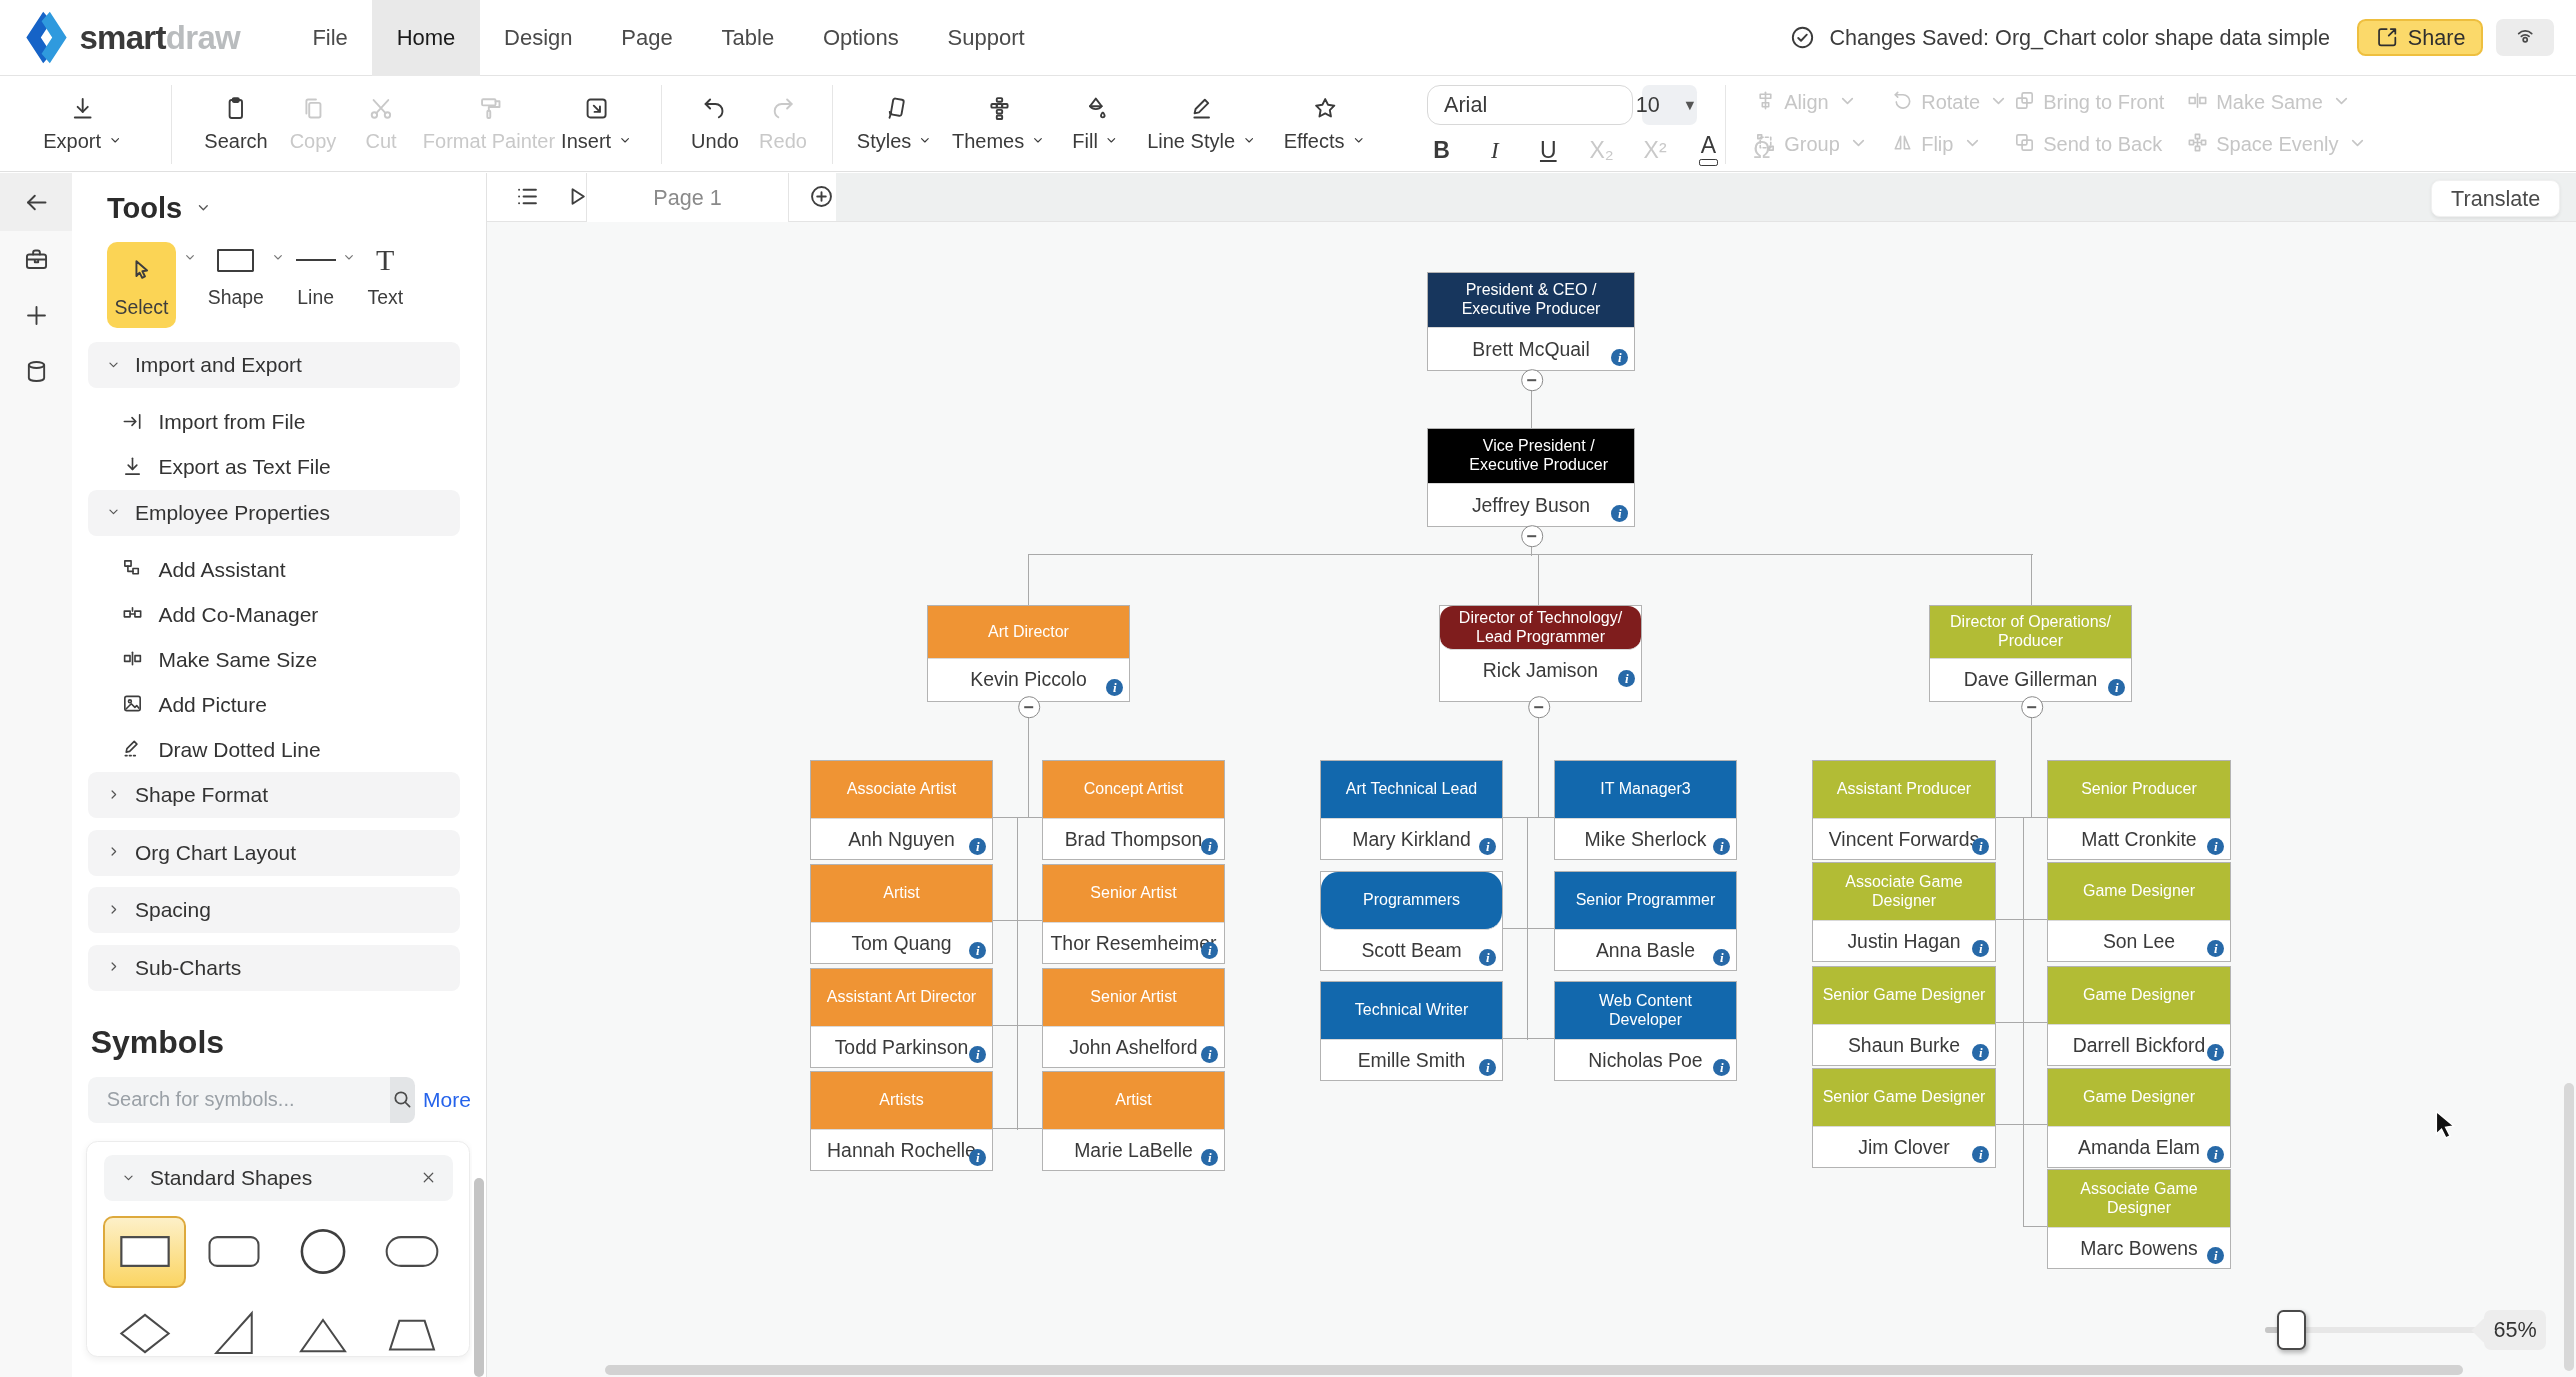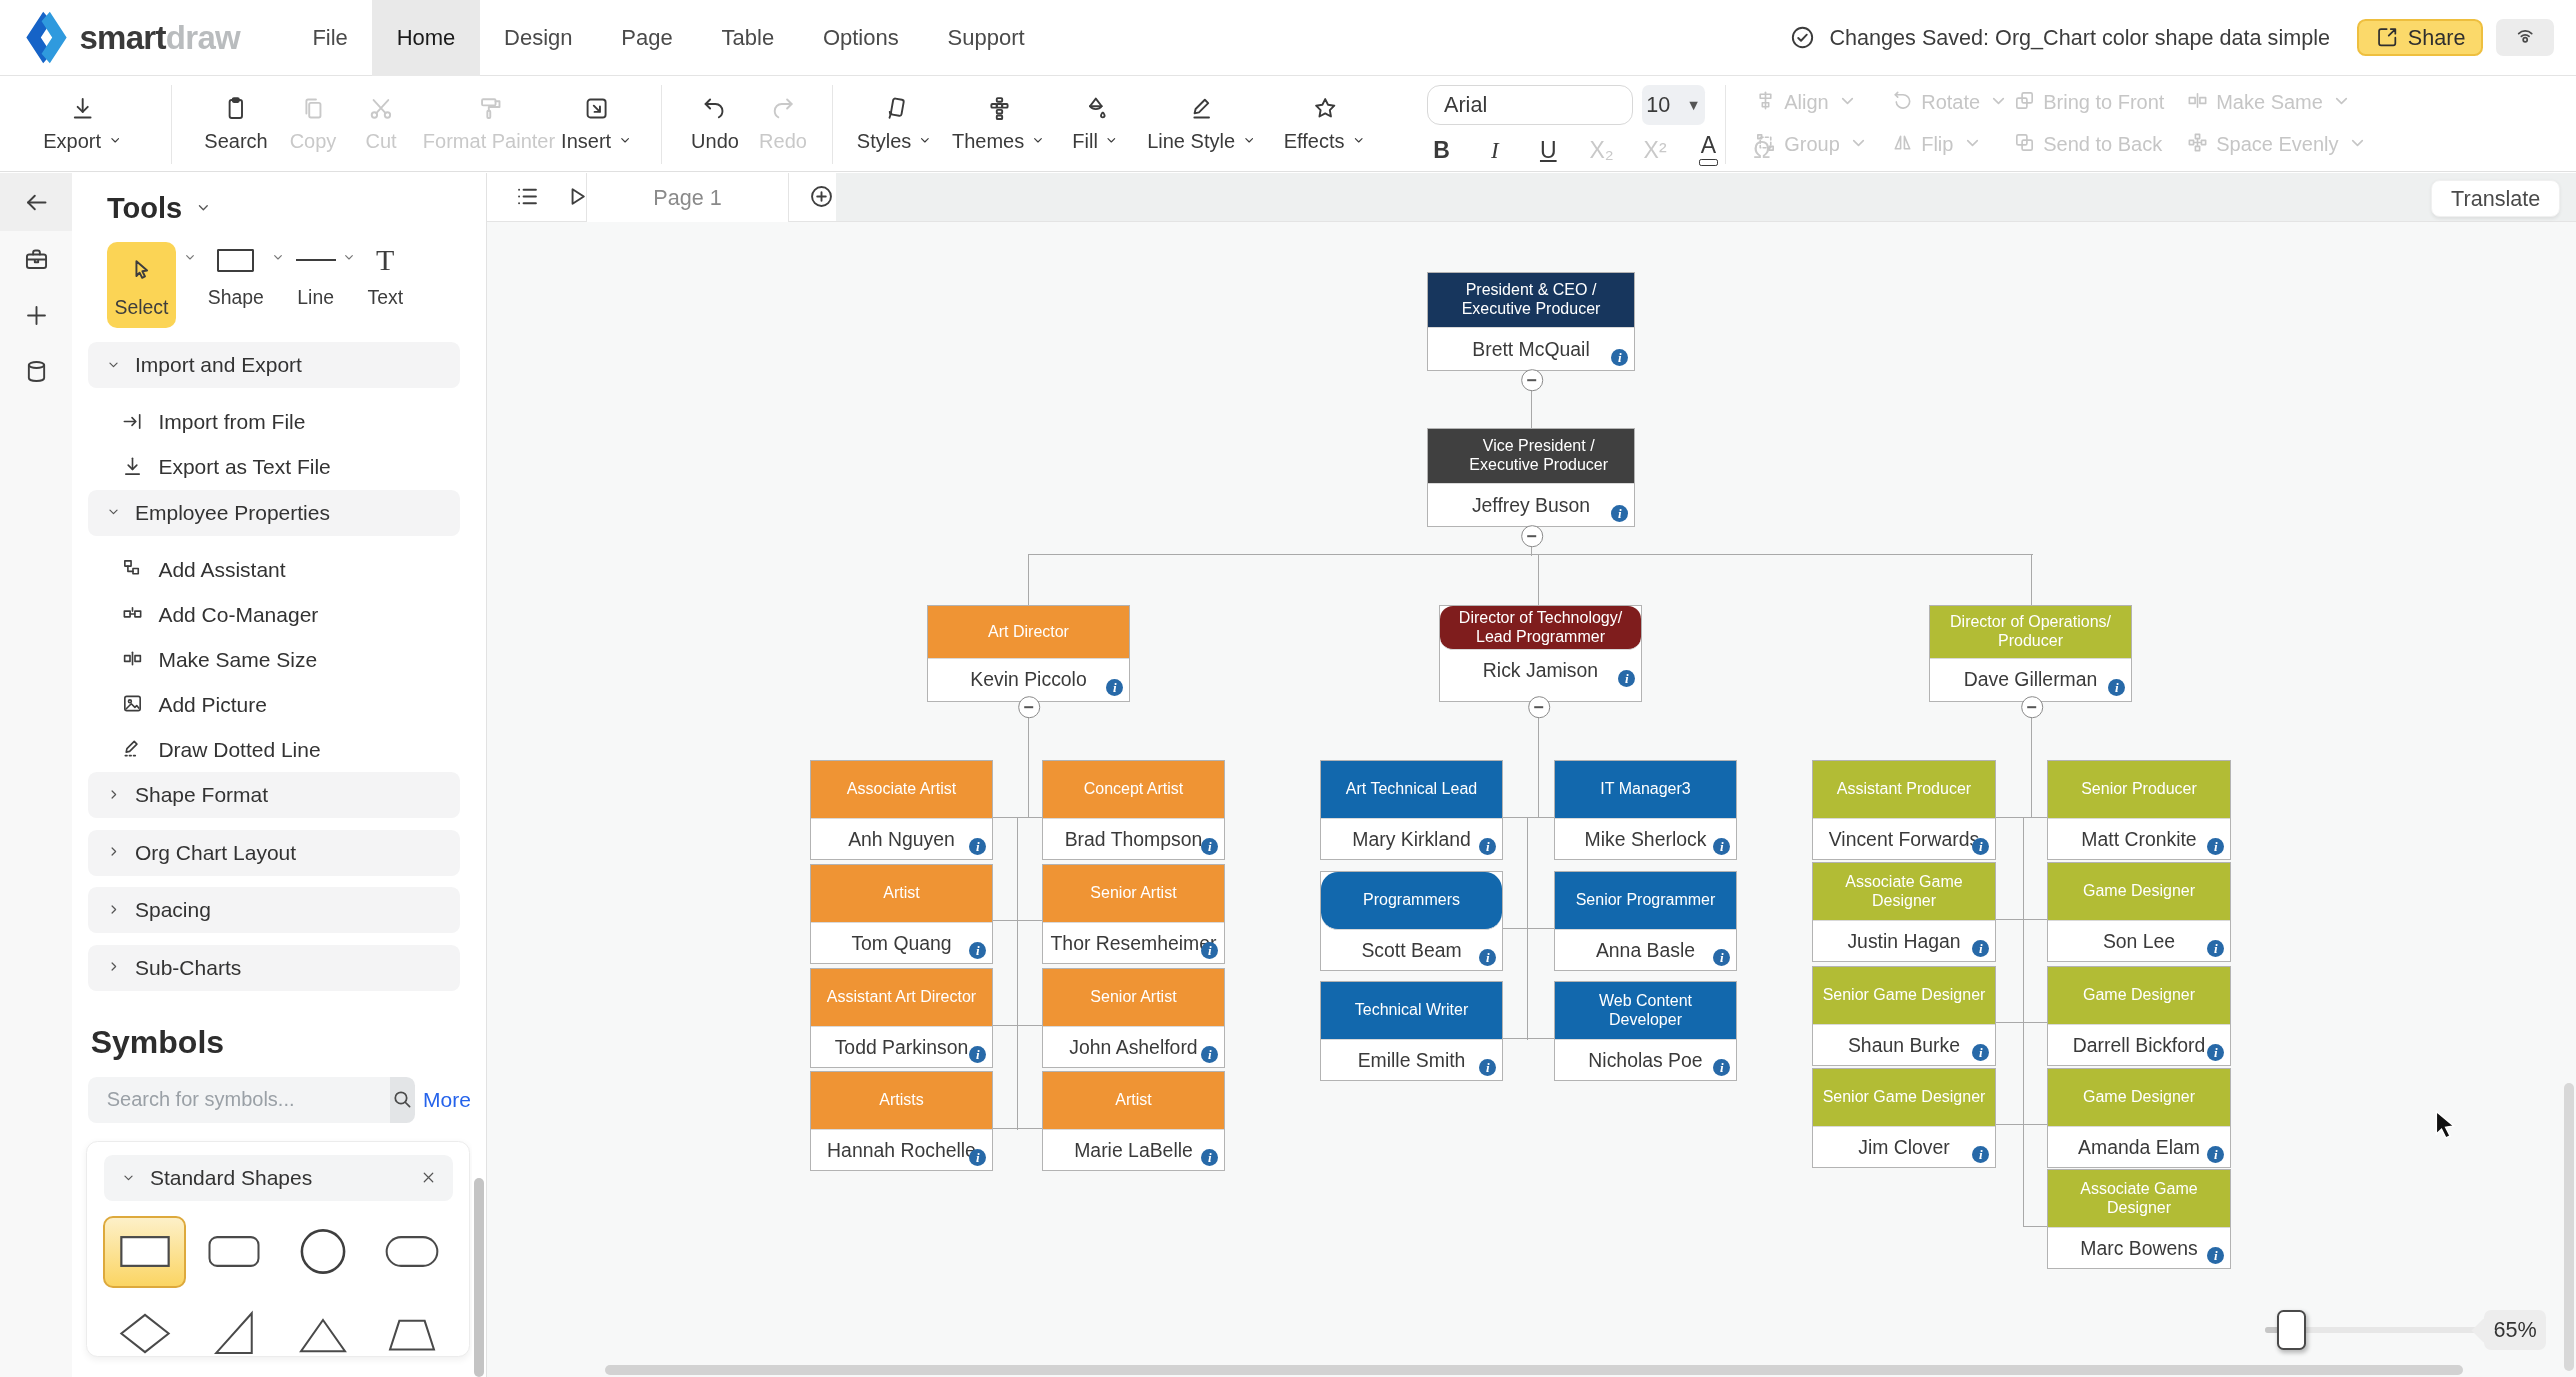--- a/index.html
+++ b/index.html
@@ -31,22 +31,22 @@
              border-bottom:1.4px solid #e0e0e0; }
   .tbtn { position:absolute; top:0; height:96px; transform:translateX(-50%);
           display:flex; flex-direction:column; align-items:center; justify-content:center; gap:5.8px; color:#3b3b3b; }
   .tbtn .ticon svg { width:27px; height:27px; }
   .tbtn .tlabel { font-size:20px; display:flex; align-items:center; gap:5.8px; white-space:nowrap; }
   .tbtn.disabled { color:#c9c9c9; }
   .chev svg { width:16px; height:16px; }
   .tdivider { position:absolute; top:8.6px; height:79px; width:1.4px; background:#e6e6e6; }
   .font-box { position:absolute; left:1427px; top:8.6px; width:206px; height:40px; border:1.4px solid #d8d8d8;
               border-radius:13px; display:flex; align-items:center; padding:0 16px; font-size:21.6px; color:#3a3a3a; background:#fff; }
-  .size-box { position:absolute; left:1642px; top:8.6px; width:63px; height:40px; background:#eef0f3;
-              border-radius:7.2px; display:flex; align-items:center; justify-content:center; gap:16px; font-size:21.6px; color:#3a3a3a; }
+  .size-box { position:absolute; left:1642px; top:8.6px; width:55px; height:40px; background:#eef0f3;
+              border-radius:7.2px; display:flex; align-items:center; justify-content:flex-end; gap:23px; font-size:21.6px; color:#3a3a3a; }
   .size-box .tri { font-size:14.4px; color:#555; }
   .fmt-row { position:absolute; left:1427px; top:58px; display:flex; align-items:center; gap:24.4px; height:33px; }
   .fmt { font-size:23px; color:#3a3a3a; width:29px; text-align:center; }
   .fmt.dis { color:#c9c9c9; }
   .fmt.b { font-weight:bold; }
   .fmt.i { font-style:italic; font-family:"Liberation Serif", serif; }
   .fmt.u { text-decoration:underline; }
   .fmt.a { line-height:0.9; } .fmt.a .abar { display:block; margin:2.9px auto 0; width:18.7px; height:6.5px; border:1.4px solid #3a3a3a; border-radius:2.2px; }
   #arrange { position:absolute; left:1754px; top:5.8px; }
   .arr-row { display:flex; align-items:center; height:42px; }
@@ -712,21 +712,21 @@
             <div class="conn" style="left: 1995px; top: 1021px; width: 52px; height: 1.4px;"></div>
             <div class="conn" style="left: 1995px; top: 1123px; width: 52px; height: 1.4px;"></div>
             <div class="conn" style="left: 2022px; top: 1225px; width: 25px; height: 1.4px;"></div>
           </div>
         <div id="nodes">
             <div class="org-node" style="left: 1426px; top: 271px; width: 208px; height: 99px;">
               <div class="org-head" style="height: 55px; background: rgb(23, 54, 93);">President &amp; CEO / Executive Producer</div>
               <div class="org-body" style="height: 42px;">Brett McQuail<span class="info-dot" style="background: rgb(39, 105, 168);">i</span></div>
             </div>
             <div class="org-node" style="left: 1426px; top: 427px; width: 208px; height: 99px;">
-              <div class="org-head" style="height: 55px; background: #404040; padding-left: 24px;">Vice President / Executive Producer</div>
+              <div class="org-head" style="height: 55px; background: #000000; padding-left: 24px;">Vice President / Executive Producer</div>
               <div class="org-body" style="height: 42px;">Jeffrey Buson<span class="info-dot" style="background: rgb(39, 105, 168);">i</span></div>
             </div>
             <div class="org-node" style="left: 926px; top: 604px; width: 203px; height: 97px;">
               <div class="org-head" style="height: 53px; background: rgb(239, 148, 52);">Art Director</div>
               <div class="org-body" style="height: 41px;">Kevin Piccolo<span class="info-dot" style="background: rgb(39, 105, 168);">i</span></div>
             </div>
             <div class="org-node" style="left: 1438px; top: 604px; width: 203px; height: 97px;">
               <div class="org-head" style="height: 44px; background: #7f1d1d; border-radius: 13px;">Director of Technology/ Lead Programmer</div>
               <div class="org-body" style="height: 41px;">Rick Jamison<span class="info-dot" style="background: rgb(39, 105, 168);">i</span></div>
             </div>

